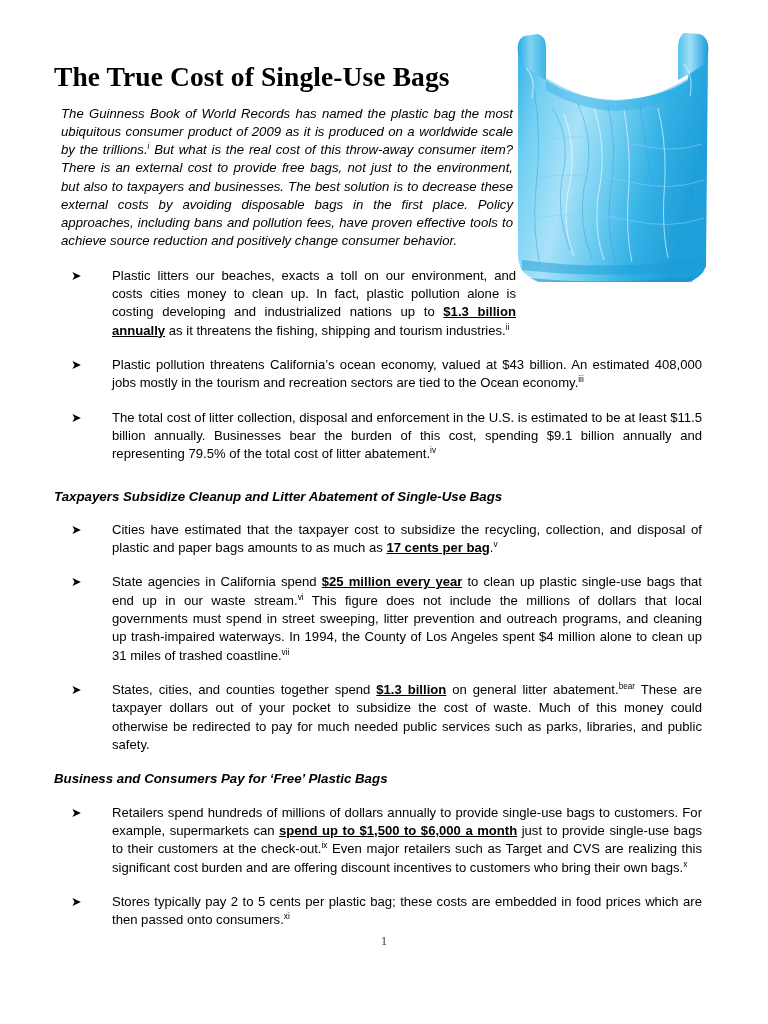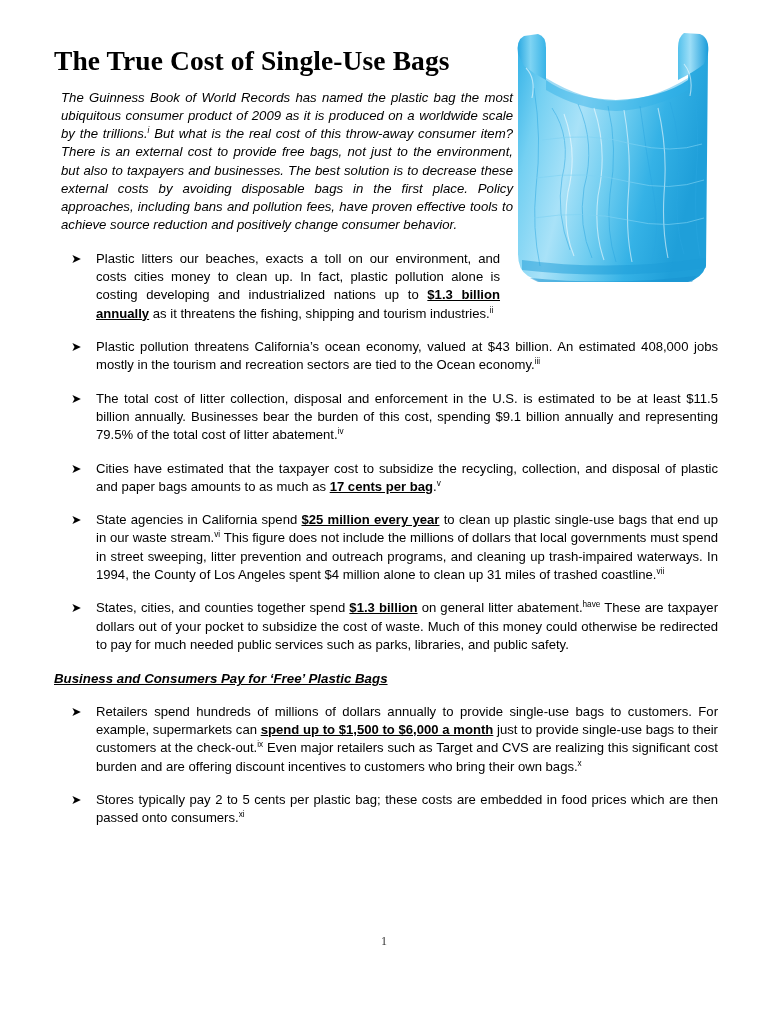--- a/index.html
+++ b/index.html
@@ -39,21 +39,21 @@
     top: 46px;
     width: 664px;
   }
 
   .doc-title {
     font-family: "Liberation Serif", serif;
     font-weight: bold;
     font-size: 27.5px;
     line-height: 1.12;
     letter-spacing: 0.1px;
-    margin: 0 0 12px 0;
+    margin: 16px 0 12px 0;
     width: 450px;
   }
 
   .intro {
     font-style: italic;
     font-size: 13.2px;
     line-height: 1.38;
     text-align: justify;
     margin: 7px;
     width: 452px;
@@ -61,21 +61,21 @@
 
   .section-head {
     font-weight: bold;
     font-style: italic;
     font-size: 13.3px;
     line-height: 1.3;
     margin: 0;
   }
   .sec1 { margin-top: 20px; }
   .sec2 { margin-top: 24px; }
-  .sec3 { margin-top: 16px; text-decoration: underline; }
+  .sec3 { margin-top: 16px; }
 
   ul.bullets {
     list-style: none;
     margin: 0;
     padding: 0;
   }
   ul.bullets li {
     position: relative;
     padding-left: 42px;
     font-size: 13.1px;
@@ -87,21 +87,21 @@
     position: absolute;
     left: 17px;
     top: 0px;
     font-size: 12.5px;
     line-height: 1.40;
     font-family: "DejaVu Sans", sans-serif;
   }
   
   li.narrow-first p.l1 { width: 404px; }
 
-  ul.bullets li p { margin: 0; }
+  ul.bullets li p { margin: 16px; }
 
   b.ul { font-weight: bold; text-decoration: underline; }
   sup { font-size: 8.2px; vertical-align: super; line-height: 0; }
 
   .page-number {
     position: absolute;
     left: 0;
     right: 0;
     top: 934px;
     text-align: center;
@@ -189,32 +189,33 @@
       <li>
         <span class="marker">➤</span>
         <p><span>Plastic pollution threatens California’s ocean economy, valued at $43 billion. An estimated 408,000 jobs mostly in the tourism and recreation sectors are tied to the Ocean economy.</span><sup>iii</sup></p>
       </li>
       <li>
         <span class="marker">➤</span>
         <p><span>The total cost of litter collection, disposal and enforcement in the U.S. is estimated to be at least $11.5 billion annually. Businesses bear the burden of this cost, spending $9.1 billion annually and representing 79.5% of the total cost of litter abatement.</span><sup>iv</sup></p>
       </li>
     </ul>
 
+    <h2 class="section-head sec2">Taxpayers Subsidize Cleanup and Litter Abatement of Single-Use Bags</h2>
     <ul class="bullets">
       <li>
         <span class="marker">➤</span>
         <p><span>Cities have estimated that the taxpayer cost to subsidize the recycling, collection, and disposal of plastic and paper bags amounts to as much as </span><b class="ul">17 cents per bag</b><span>.</span><sup>v</sup></p>
       </li>
       <li>
         <span class="marker">➤</span>
         <p><span>State agencies in California spend </span><b class="ul">$25 million every year</b><span> to clean up plastic single-use bags that end up in our waste stream.</span><sup>vi</sup><span>   This figure does not include the millions of dollars that local governments must spend in street sweeping, litter prevention and outreach programs, and cleaning up trash-impaired waterways. In 1994, the County of Los Angeles spent $4 million alone to clean up 31 miles of trashed coastline.</span><sup>vii</sup></p>
       </li>
       <li>
         <span class="marker">➤</span>
-        <p><span>States, cities, and counties together spend </span><b class="ul">$1.3 billion</b><span> on general litter abatement.</span><sup>have</sup><span>  These are taxpayer dollars out of your pocket to subsidize the cost of waste. Much of this money could otherwise be redirected to pay for much needed public services such as parks, libraries, and public safety.</span></p>
+        <p><span>States, cities, and counties together spend </span><b class="ul">$1.3 billion</b><span> on general litter abatement.</span><sup>bear</sup><span>  These are taxpayer dollars out of your pocket to subsidize the cost of waste. Much of this money could otherwise be redirected to pay for much needed public services such as parks, libraries, and public safety.</span></p>
       </li>
     </ul>
 
     <h2 class="section-head sec3">Business and Consumers Pay for ‘Free’ Plastic Bags</h2>
     <ul class="bullets">
       <li>
         <span class="marker">➤</span>
         <p><span>Retailers spend hundreds of millions of dollars annually to provide single-use bags to customers. For example, supermarkets can </span><b class="ul">spend up to $1,500 to $6,000 a month</b><span> just to provide single-use bags to their customers at the check-out.</span><sup>ix</sup><span>   Even major retailers such as Target and CVS are realizing this significant cost burden and are offering discount incentives to customers who bring their own bags.</span><sup>x</sup></p>
       </li>
       <li>

